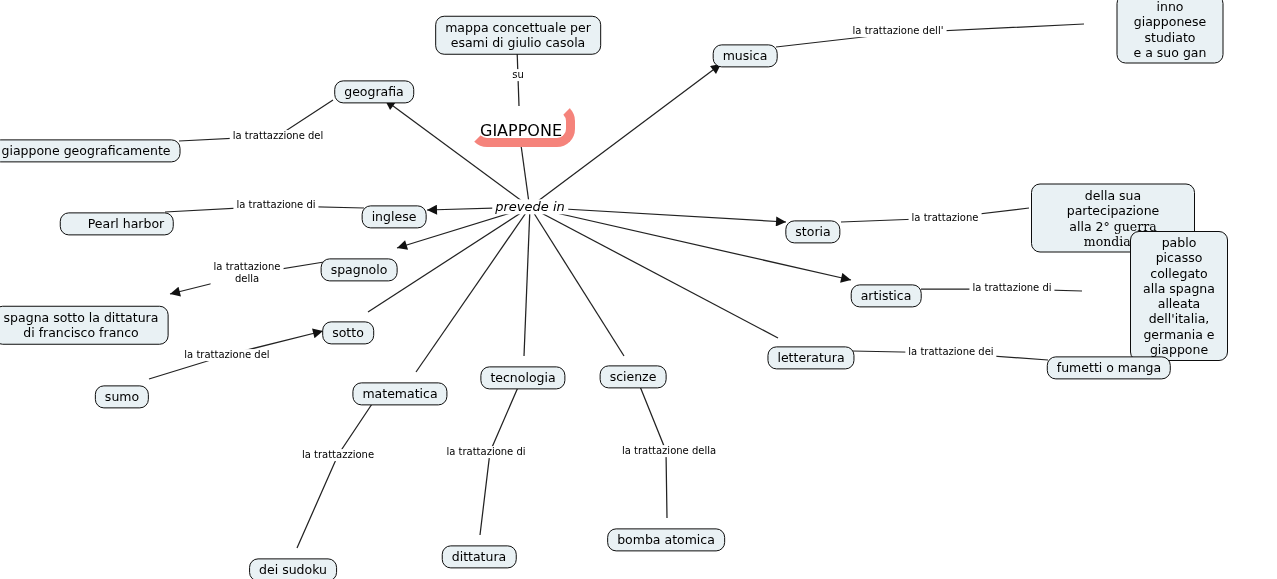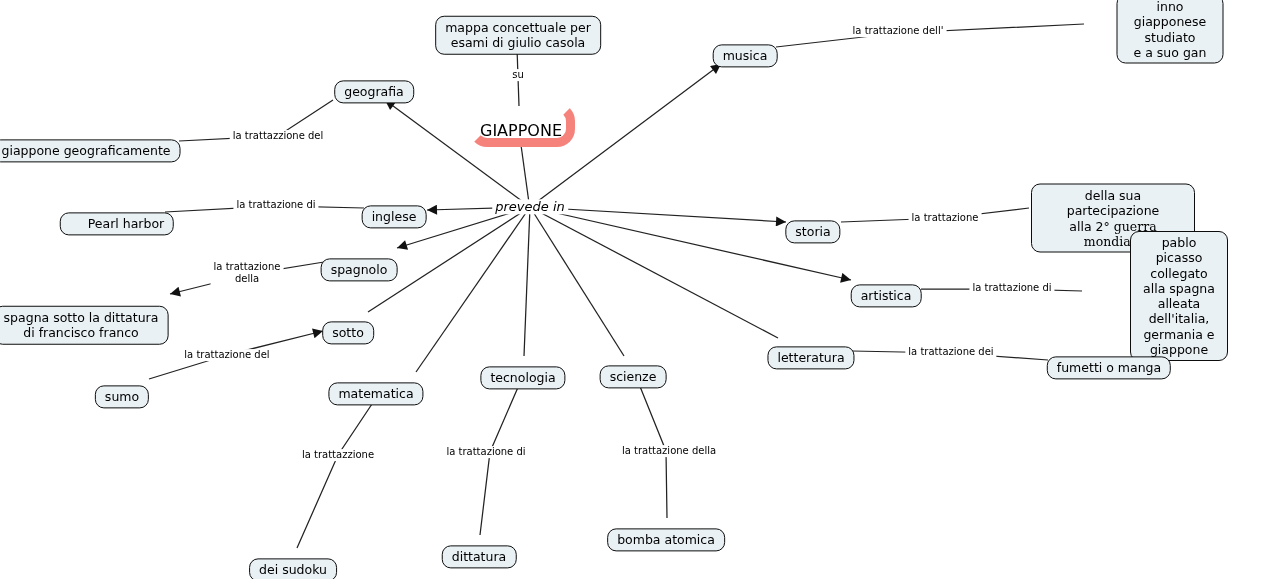--- a/index.html
+++ b/index.html
@@ -92,21 +92,21 @@
 e a suo gan</div>
       <div class="node" style="left: 374px; top: 85px;">geografia</div>
       <div class="node" style="left: 86px; top: 144px;">giappone geograficamente</div>
       <div class="node" style="left: 117px; top: 217px; padding-left: 27px;">Pearl harbor</div>
       <div class="node" style="left: 394px; top: 210px;">inglese</div>
       <div class="node" style="left: 359px; top: 263px;">spagnolo</div>
       <div class="node" style="left: 81px; top: 318px;">spagna sotto la dittatura
 di francisco franco</div>
       <div class="node" style="left: 348px; top: 326px;">sotto</div>
       <div class="node" style="left: 122px; top: 390px;">sumo</div>
-      <div class="node" style="left: 376px; top: 387px;">matematica</div>
+      <div class="node" style="left: 400px; top: 387px;">matematica</div>
       <div class="node" style="left: 293px; top: 563px;">dei sudoku</div>
       <div class="node" style="left: 523px; top: 371px;">tecnologia</div>
       <div class="node" style="left: 479px; top: 550px;">dittatura</div>
       <div class="node" style="left: 633px; top: 370px;">scienze</div>
       <div class="node" style="left: 666px; top: 533px;">bomba atomica</div>
       <div class="node" style="left: 813px; top: 225px;">storia</div>
       <div class="node" style="left: 1113px; top: 211px;"><span>della sua partecipazione
 alla 2° </span><span class="serif">guerra mondiale</span></div>
       <div class="node" style="left: 886px; top: 289px;">artistica</div>
       <div class="node" style="left: 1179px; top: 289px;">pablo picasso collegato

